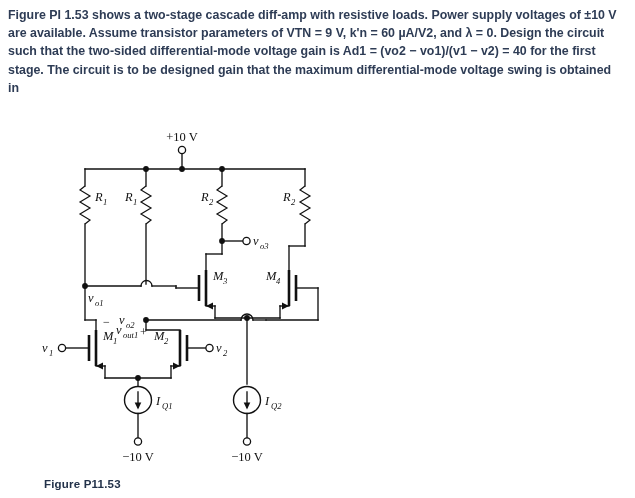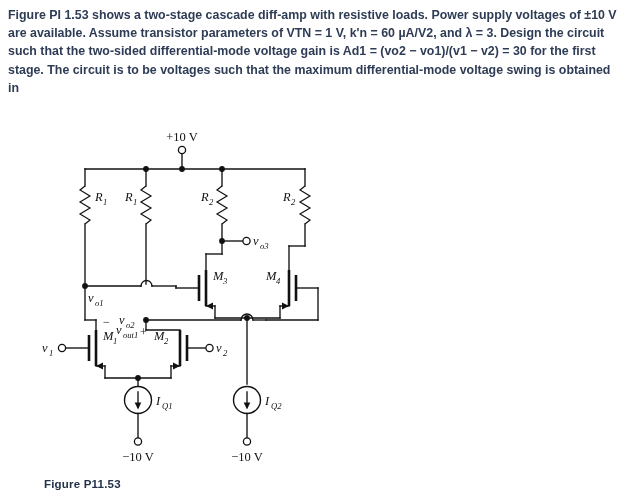--- a/index.html
+++ b/index.html
@@ -31,23 +31,23 @@
   .gate{stroke:#111111;stroke-width:2.6;fill:none;}
   .dot{fill:#111111;}
   .term{fill:#ffffff;stroke:#111111;stroke-width:1.3;}
   .csrc{fill:#ffffff;stroke:#111111;stroke-width:1.4;}
 </style>
 </head>
 <body>
 
 <div id="problem-text">
   <div class="ln">Figure PI 1.53 shows a two-stage cascade diff-amp with resistive loads. Power supply voltages of ±10 V</div>
-  <div class="ln">are available. Assume transistor parameters of VTN = 1 V, k'n = 60 µA/V2, and λ = 3. Design the circuit</div>
-  <div class="ln">such that the two-sided differential-mode voltage gain is Ad1 = (vo2 − vo1)/(v1 − v2) = 30 for the first</div>
-  <div class="ln">stage. The circuit is to be voltages such that the maximum differential-mode voltage swing is obtained in</div>
+  <div class="ln">are available. Assume transistor parameters of VTN = 9 V, k'n = 60 µA/V2, and λ = 0. Design the circuit</div>
+  <div class="ln">such that the two-sided differential-mode voltage gain is Ad1 = (vo2 − vo1)/(v1 − v2) = 40 for the first</div>
+  <div class="ln">stage. The circuit is to be designed gain that the maximum differential-mode voltage swing is obtained in</div>
 </div>
 
 <div id="figure-area">
 <svg width="635" height="352" viewBox="0 0 635 352" xmlns="http://www.w3.org/2000/svg">
 
   <g>
     <text class="rail" x="182" y="17" text-anchor="middle">+10 V</text>
     <circle class="term" cx="182" cy="26" r="3.6"></circle>
     <line class="wire" x1="182" y1="29.6" x2="182" y2="45"></line>
     <circle class="dot" cx="182" cy="45" r="2.9"></circle>

